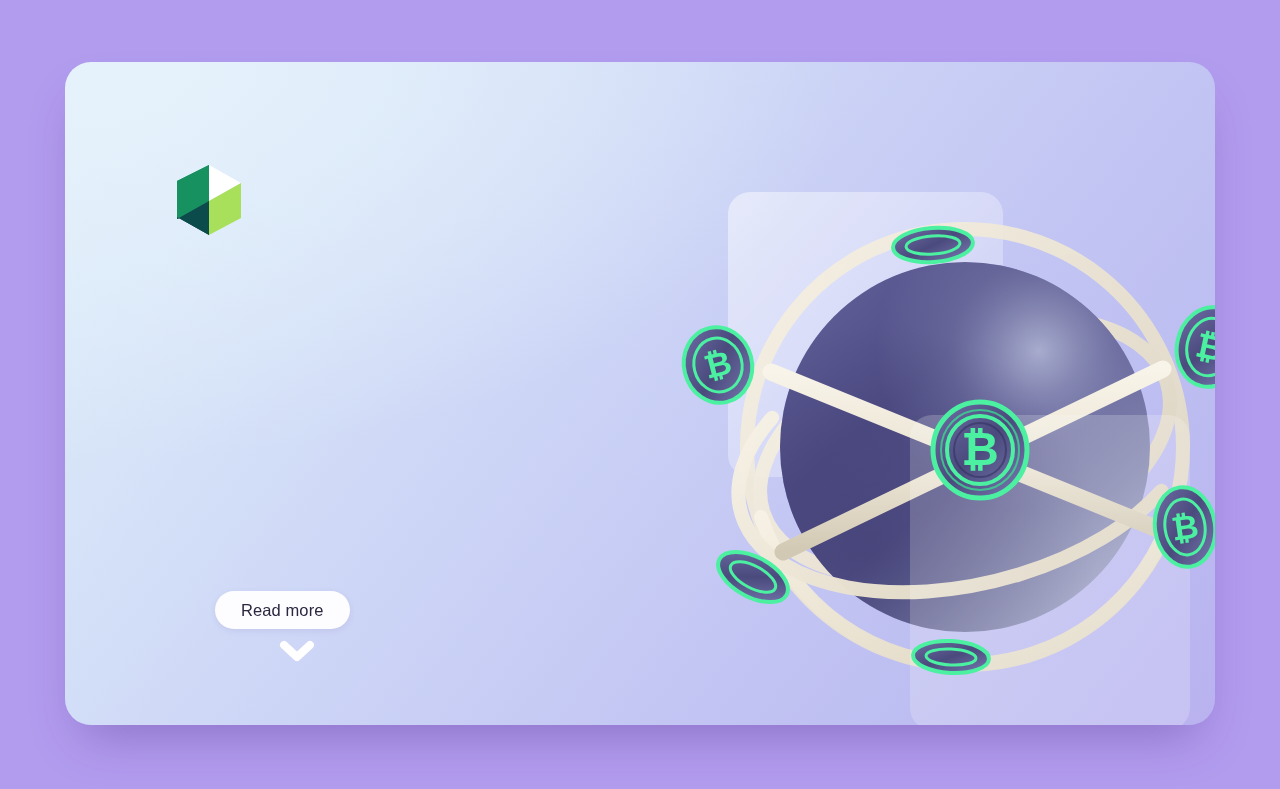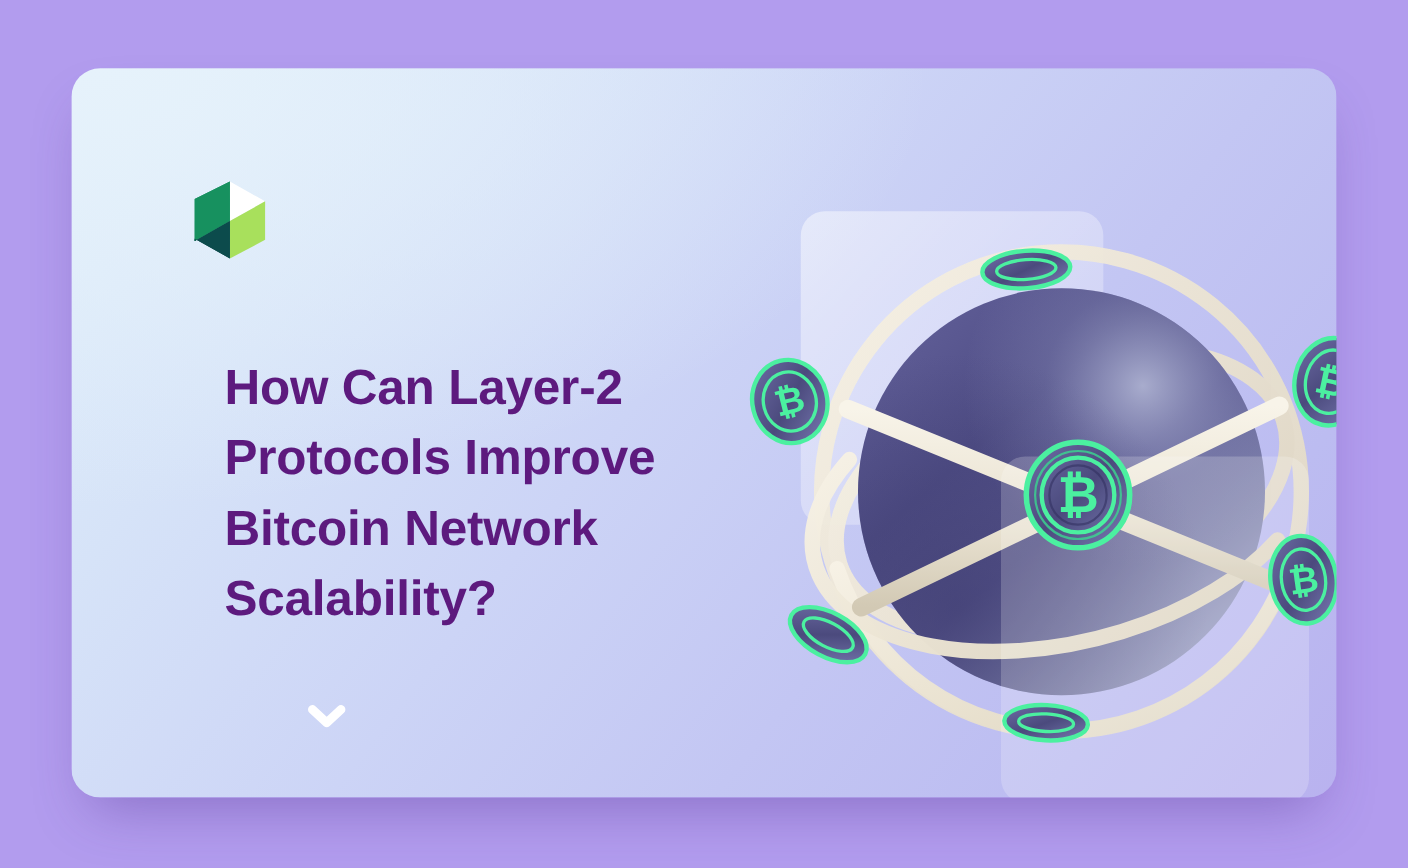--- a/index.html
+++ b/index.html
@@ -187,25 +187,22 @@
         </g>
 
         <g transform="translate(88,420) rotate(28)">
           <ellipse rx="38" ry="20" fill="url(#coinGrad)"></ellipse>
           <ellipse rx="38" ry="20" fill="none" stroke="#4bf0a0" stroke-width="4"></ellipse>
           <ellipse rx="25" ry="11" fill="none" stroke="#4bf0a0" stroke-width="3"></ellipse>
         </g>
       </svg>
     </div>
 
-    <div class="headline">How Can Layer-2
-Protocols Improve
-Bitcoin Network
-Scalability?</div>
-
+
+    <button class="read-more">Read more</button>
 
     <div class="chevron">
       <svg viewBox="0 0 44 28">
         <path d="M9 8 L22 20 L35 8" fill="none" stroke="#ffffff" stroke-width="8" stroke-linecap="round" stroke-linejoin="round"></path>
       </svg>
     </div>
 
   </div>
 </div>
 

